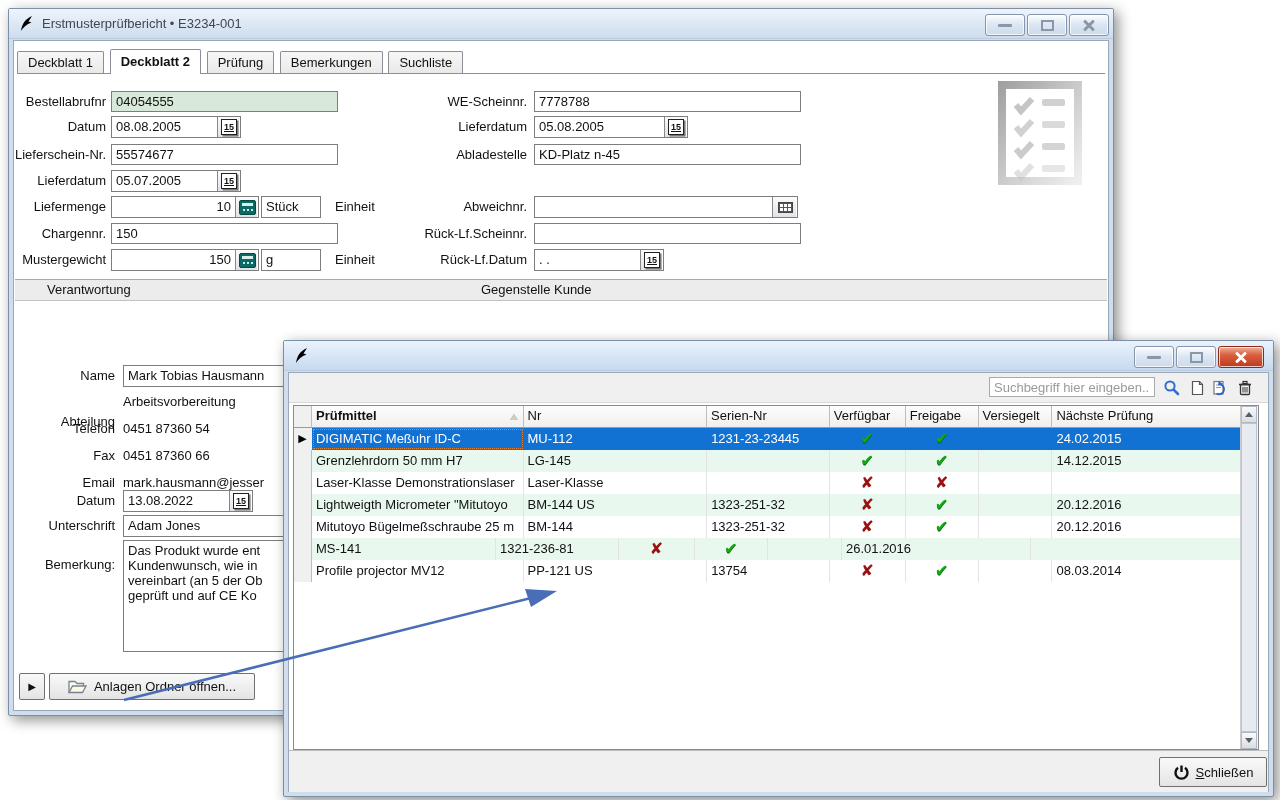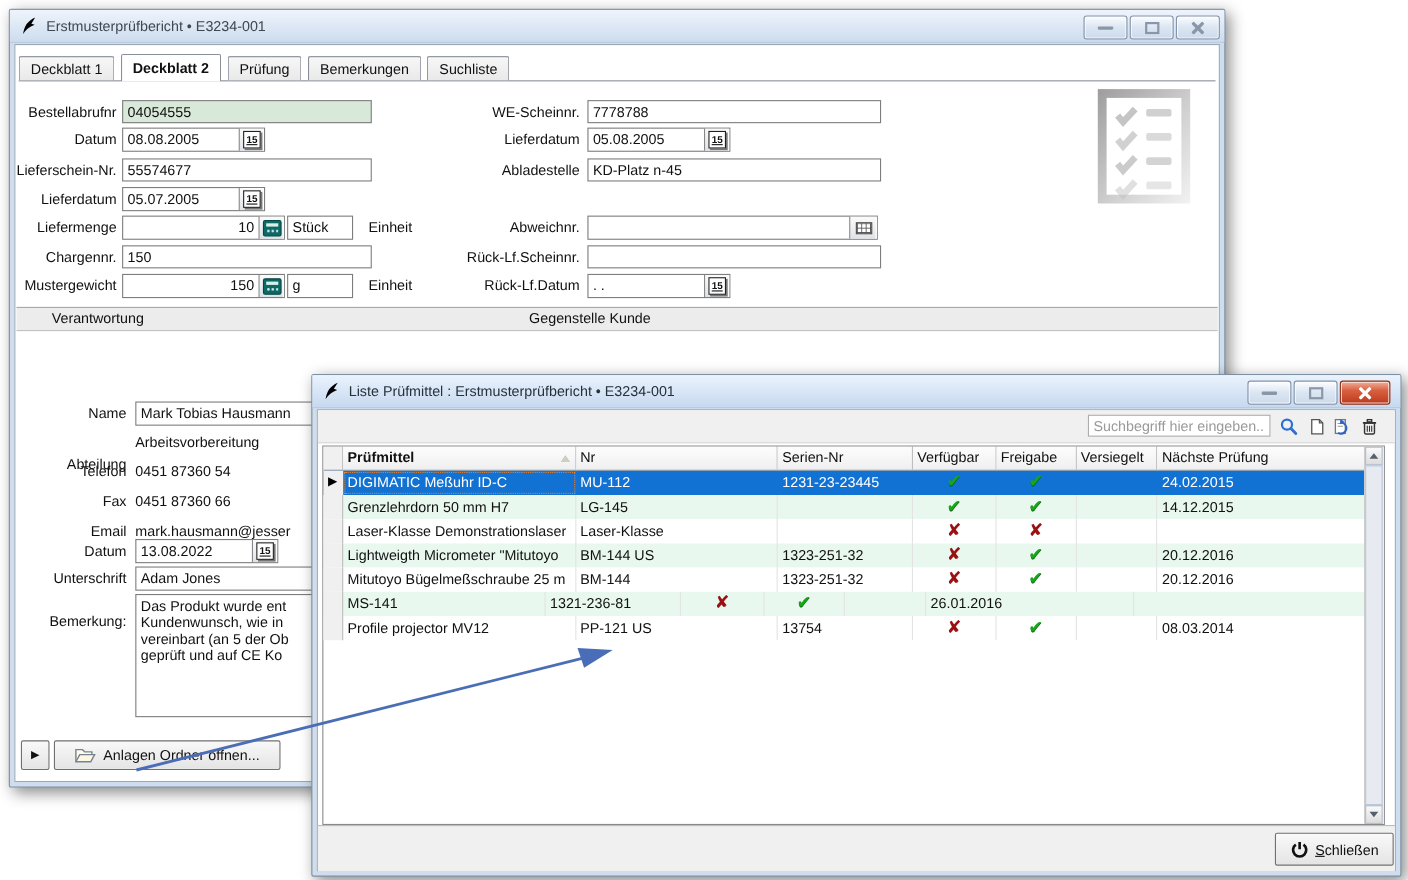--- a/index.html
+++ b/index.html
@@ -182,21 +182,21 @@
           <span class="calc-ico"></span>
         </span>
     </div>
     <div class="box" style="left:252px;top:240px;width:60px;height:22px;">g</div>
     <span class="lbl" style="left:326px;top:243px;">Einheit</span>
 
     <span class="lbl r" style="left:392px;top:85px;width:126px;">WE-Scheinnr.</span>
     <div class="box" style="left:525px;top:82px;width:267px;height:21px;">7778788</div>
 
     <span class="lbl r" style="left:392px;top:110px;width:126px;">Lieferdatum</span>
-    <div class="comp" style="left:525px;top:107px;width:130px;height:22px;">
+    <div class="comp" style="left:525px;top:107px;width:154px;height:22px;">
       <span class="val">05.08.2005</span>
       <span class="mini-btn">
           <span class="cal-ico">15</span>
         </span>
     </div>
 
     <span class="lbl r" style="left:392px;top:138px;width:126px;">Abladestelle</span>
     <div class="box" style="left:525px;top:135px;width:267px;height:21px;">KD-Platz n-45</div>
 
     <span class="lbl r" style="left:392px;top:190px;width:126px;">Abweichnr.</span>
@@ -295,21 +295,20 @@
     </div>
   </div>
 
   <div class="win z10" style="left:283px;top:340px;width:989px;height:455px;">
     <div class="titlebar" style="background:linear-gradient(#eaf3fd,#c7d9ef);">
       <span class="appicon">
         <svg width="15" height="17" viewBox="0 0 15 17">
             <path d="M2 16 C3 9 6 4 13 1 L9.5 6.5 L12.5 7.5 C7.5 9.5 4.5 12 2 16 Z" fill="#000"></path>
           </svg>
       </span>
-      <span class="ttl" style="color:#27313a;">Liste Prüfmittel : Erstmusterprüfbericht • E3234-001</span>
       <span class="wbtn" style="left:850px;">
           <span class="bar"></span>
         </span>
       <span class="wbtn" style="left:892px;">
           <span class="sq"></span>
         </span>
       <span class="wbtn red" style="left:934px;">
           <span class="x1"></span>
           <span class="x2"></span>
         </span>

